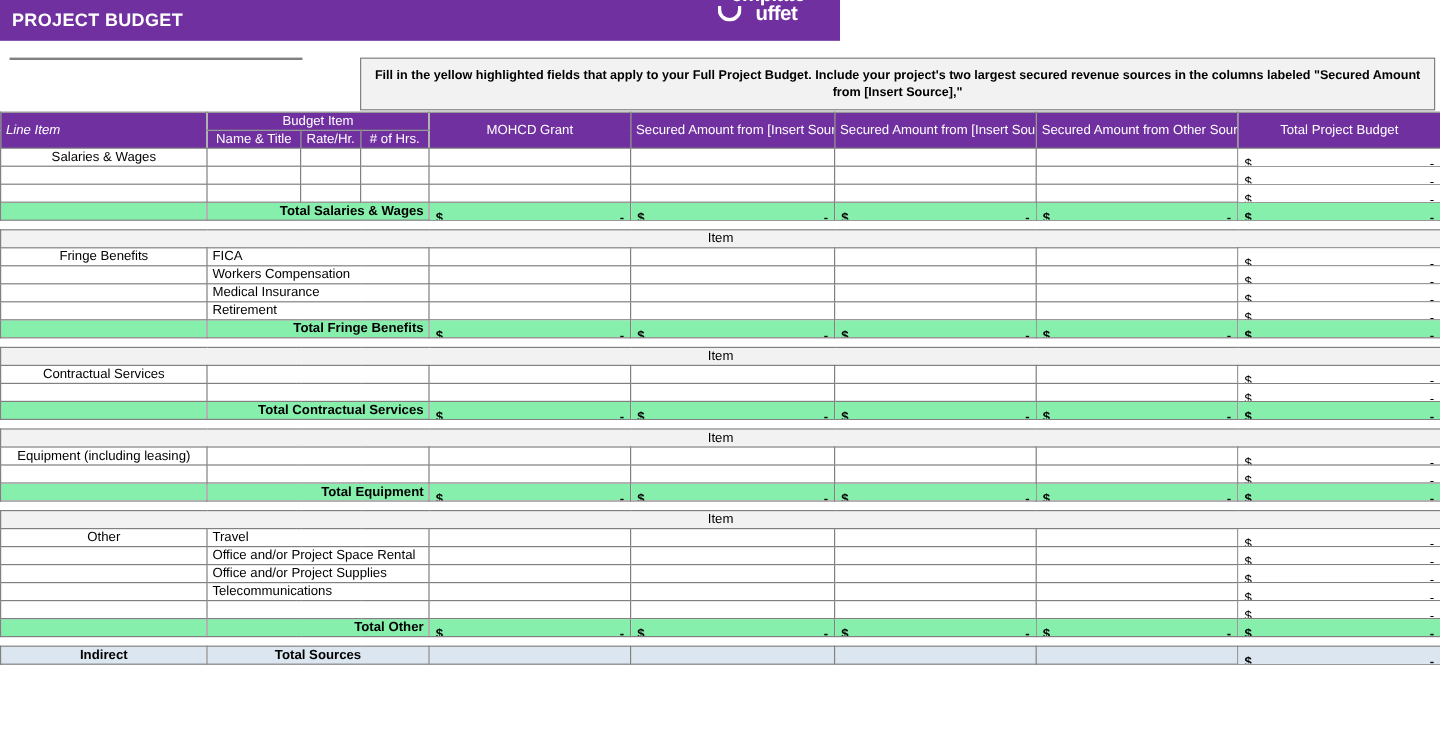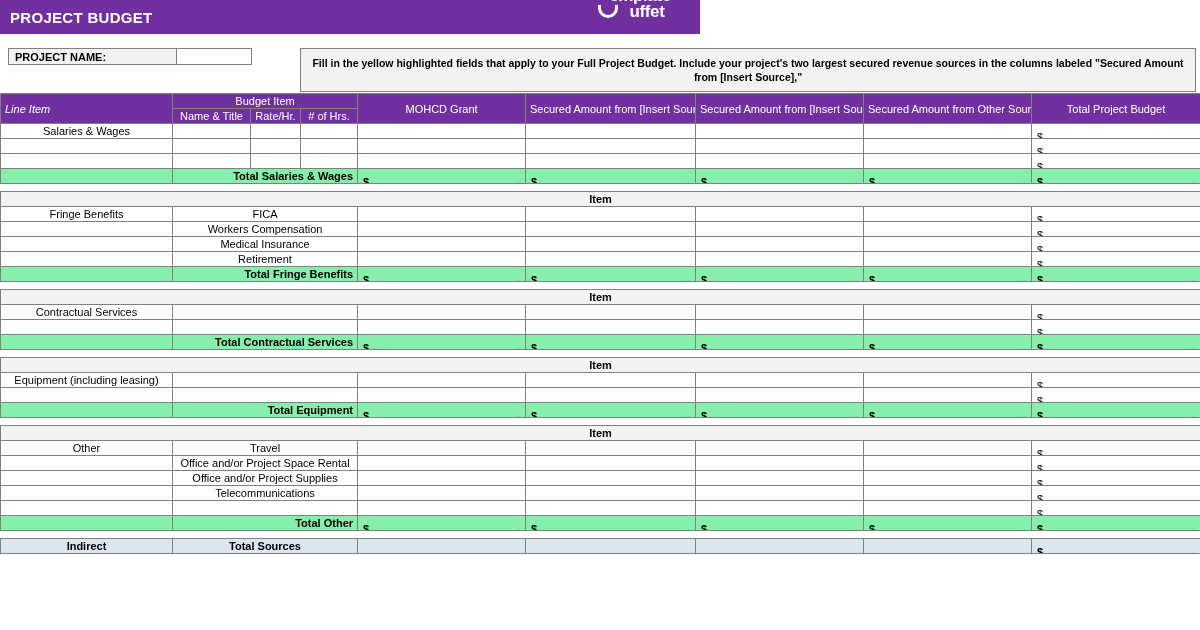--- a/index.html
+++ b/index.html
@@ -112,30 +112,30 @@
     background: #7030a0;
     color: #ffffff;
     font-weight: bold;
     text-align: center;
     border-color: #5b2580;
   }
   .hdr-left { text-align: left; font-style: italic; }
   .hdr-wrap { white-space: normal; line-height: 12px; }
 
   .sect-label { font-weight: bold; text-align: center; }
-  .item-name { text-align: center; }
+  .item-name { text-align: left; }
   .total-row td { background: #86efac; font-weight: bold; }
   .total-lbl { text-align: right; padding-right: 8px; }
   .money { position: relative; text-align: left; }
   .money .sym { position: absolute; left: 5px; }
   .money .val { position: absolute; right: 5px; }
   .itemsep td {
     background: #f2f2f2;
     text-align: center;
-    font-weight: bold;
+    font-weight: normal;
   }
   .spacer td {
     border: none;
     background: #ffffff;
     height: 8px;
   }
   .indirect td { background: #dce6f1; font-weight: bold; text-align: center; margin-top: 44px; }
   .blank { background: #ffffff; }
 </style>
 </head>
@@ -144,24 +144,20 @@
 <div class="titlebar">
   <span class="titlebar-text">PROJECT BUDGET</span>
   <div class="logo">
     <div class="logo-l1">emplate</div>
     <div class="logo-l2">uffet</div>
     <div class="logo-swoosh"></div>
   </div>
 </div>
 
 <div class="idblock">
-  <div class="idrow">
-    <div class="idlabel">PROJECT NAME:</div>
-    <div class="idinput"></div>
-  </div>
 </div>
 
 <div class="instructions">Fill in the yellow highlighted fields that apply to your Full Project Budget. Include your project's two largest secured revenue sources in the columns labeled "Secured Amount from [Insert Source],"</div>
 
 <table class="grid">
   <colgroup>
     <col style="width:172px">
       <col style="width:78px">
       <col style="width:50px">
       <col style="width:57px">

